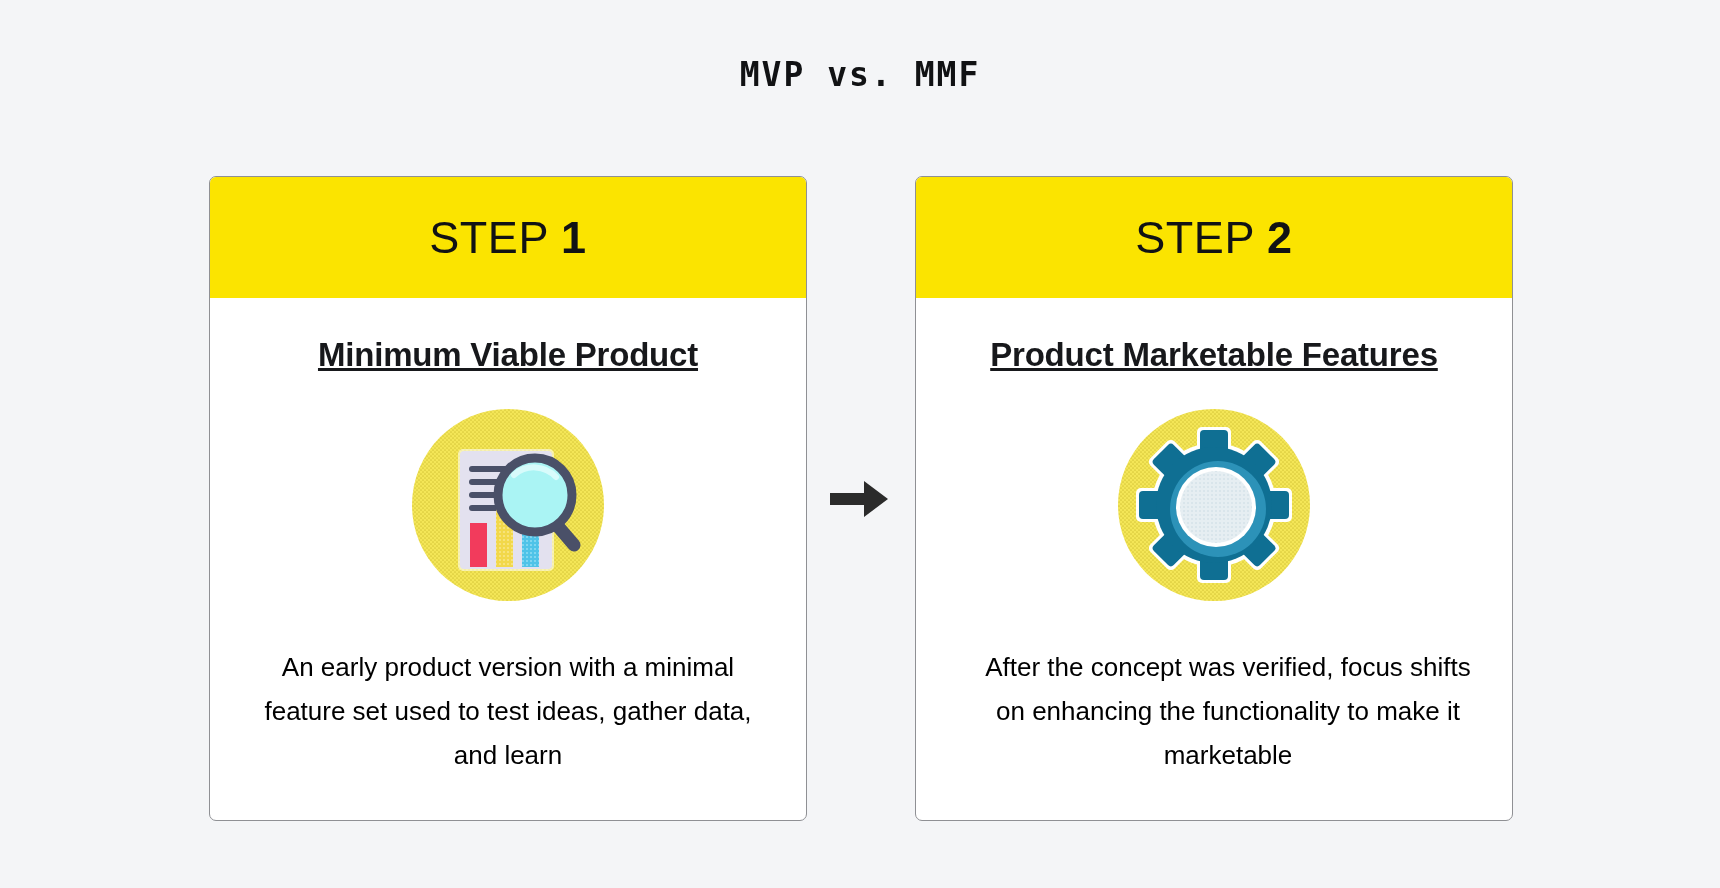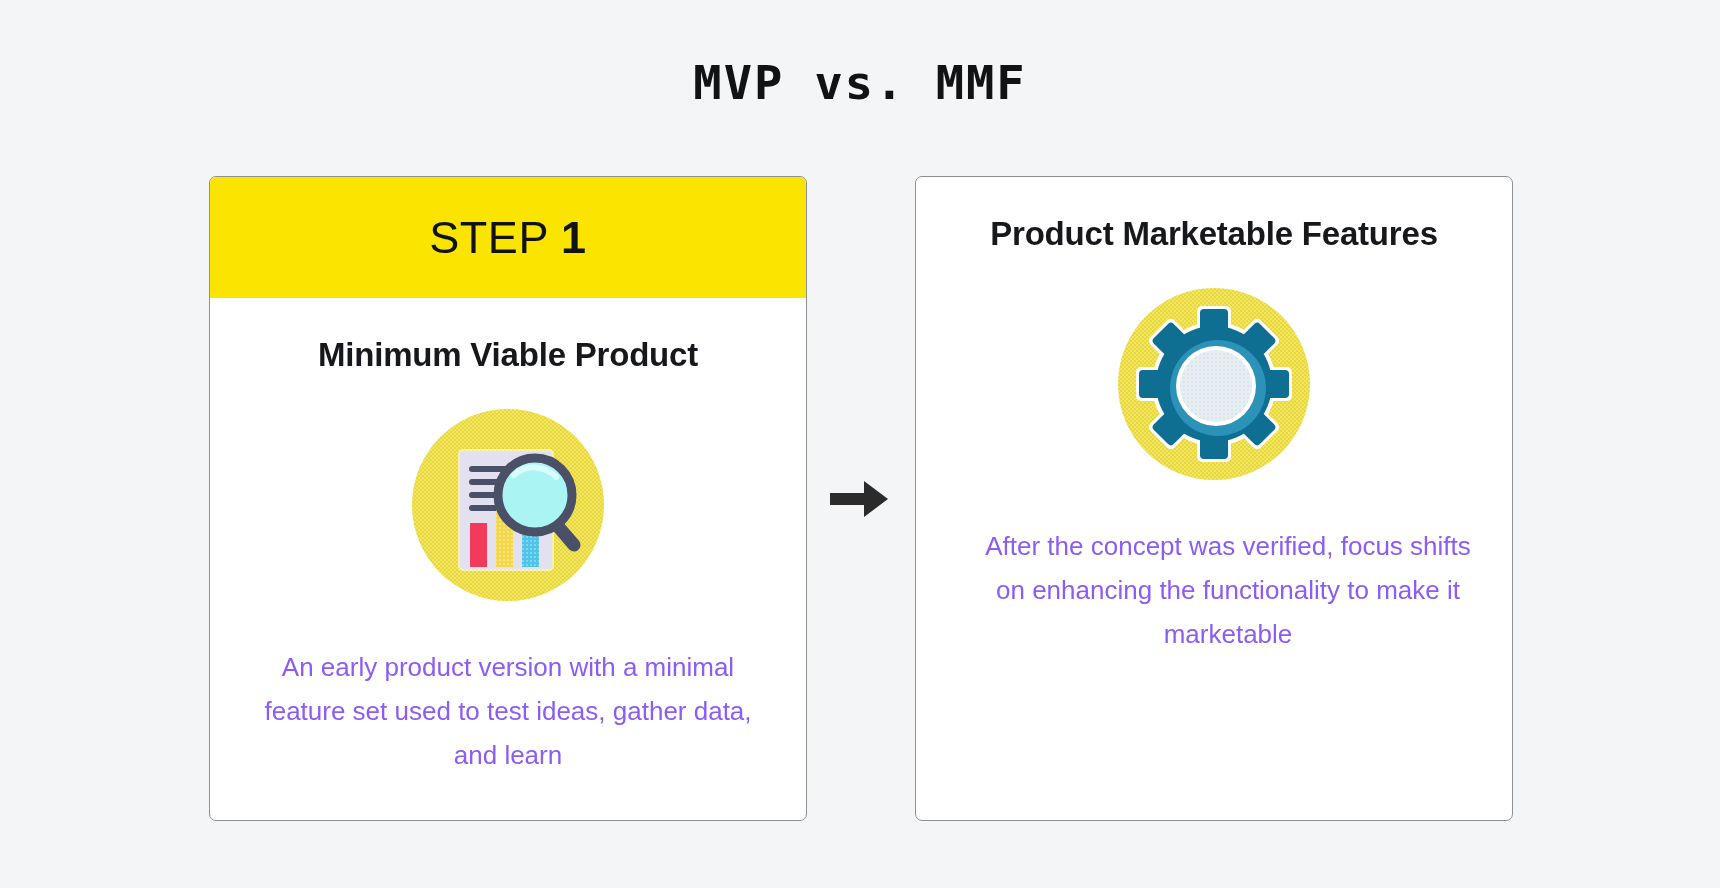--- a/index.html
+++ b/index.html
@@ -15,21 +15,21 @@
     position: relative;
   }
 
   .page-title {
     position: absolute;
     top: 55px;
     left: 0;
     width: 1720px;
     text-align: center;
     font-family: "DejaVu Sans Mono", "Liberation Mono", monospace;
-    font-size: 47px;
+    font-size: 33px;
     font-weight: 700;
     letter-spacing: 2px;
     color: #111214;
     white-space: pre;
   }
 
   .cards {
     position: absolute;
     top: 176px;
     left: 0;
@@ -77,38 +77,39 @@
 
   .card-title {
     margin-top: 37px;
     font-size: 33px;
     font-weight: 600;
     color: #17181b;
     letter-spacing: -0.2px;
     text-align: center;
     line-height: 1.2;
     white-space: nowrap;
+    text-decoration: underline;
   }
 
   .icon-wrap {
     margin-top: 24px;
     width: 212px;
     height: 212px;
     position: relative;
     flex: none;
   }
   .icon-wrap svg { display: block; }
 
   .card-body-text {
     margin-top: 34px;
     width: 530px;
     text-align: center;
     font-size: 26px;
     line-height: 44px;
-    color: #8b5cf6;
+    color: #000000;
     font-weight: 400;
   }
   .card-right .card-body-text { width: 500px; margin-left: 28px; }
 
   .arrow-icon {
     position: absolute;
     left: 828px;
     top: 478px;
     width: 62px;
     height: 42px;
@@ -165,20 +166,23 @@
           <circle cx="133" cy="96" r="37" fill="#aaf4f4" stroke="#4a5068" stroke-width="9"></circle>
           <path d="M112 76 A30 30 0 0 1 154 78" fill="none" stroke="#d8fbfb" stroke-width="6" stroke-linecap="round"></path>
         </g>
       </svg>
     </div>
 
     <div class="card-body-text">An early product version with a minimal feature set used to test ideas, gather data, and learn</div>
   </div>
 
   <div class="card card-right">
+    <div class="card-header">
+      <div class="step-label"><span>STEP</span> <span class="step-number">2</span></div>
+    </div>
     <div class="card-title">Product Marketable Features</div>
 
     <div class="icon-wrap">
       <svg width="212" height="212" viewBox="0 0 212 212" xmlns="http://www.w3.org/2000/svg">
         <defs>
           <pattern id="dots2" width="4" height="4" patternUnits="userSpaceOnUse">
             <rect width="4" height="4" fill="#f4e657"></rect>
             <circle cx="1" cy="1" r="0.85" fill="#d8c93a"></circle>
             <circle cx="3" cy="3" r="0.85" fill="#d8c93a"></circle>
           </pattern>

